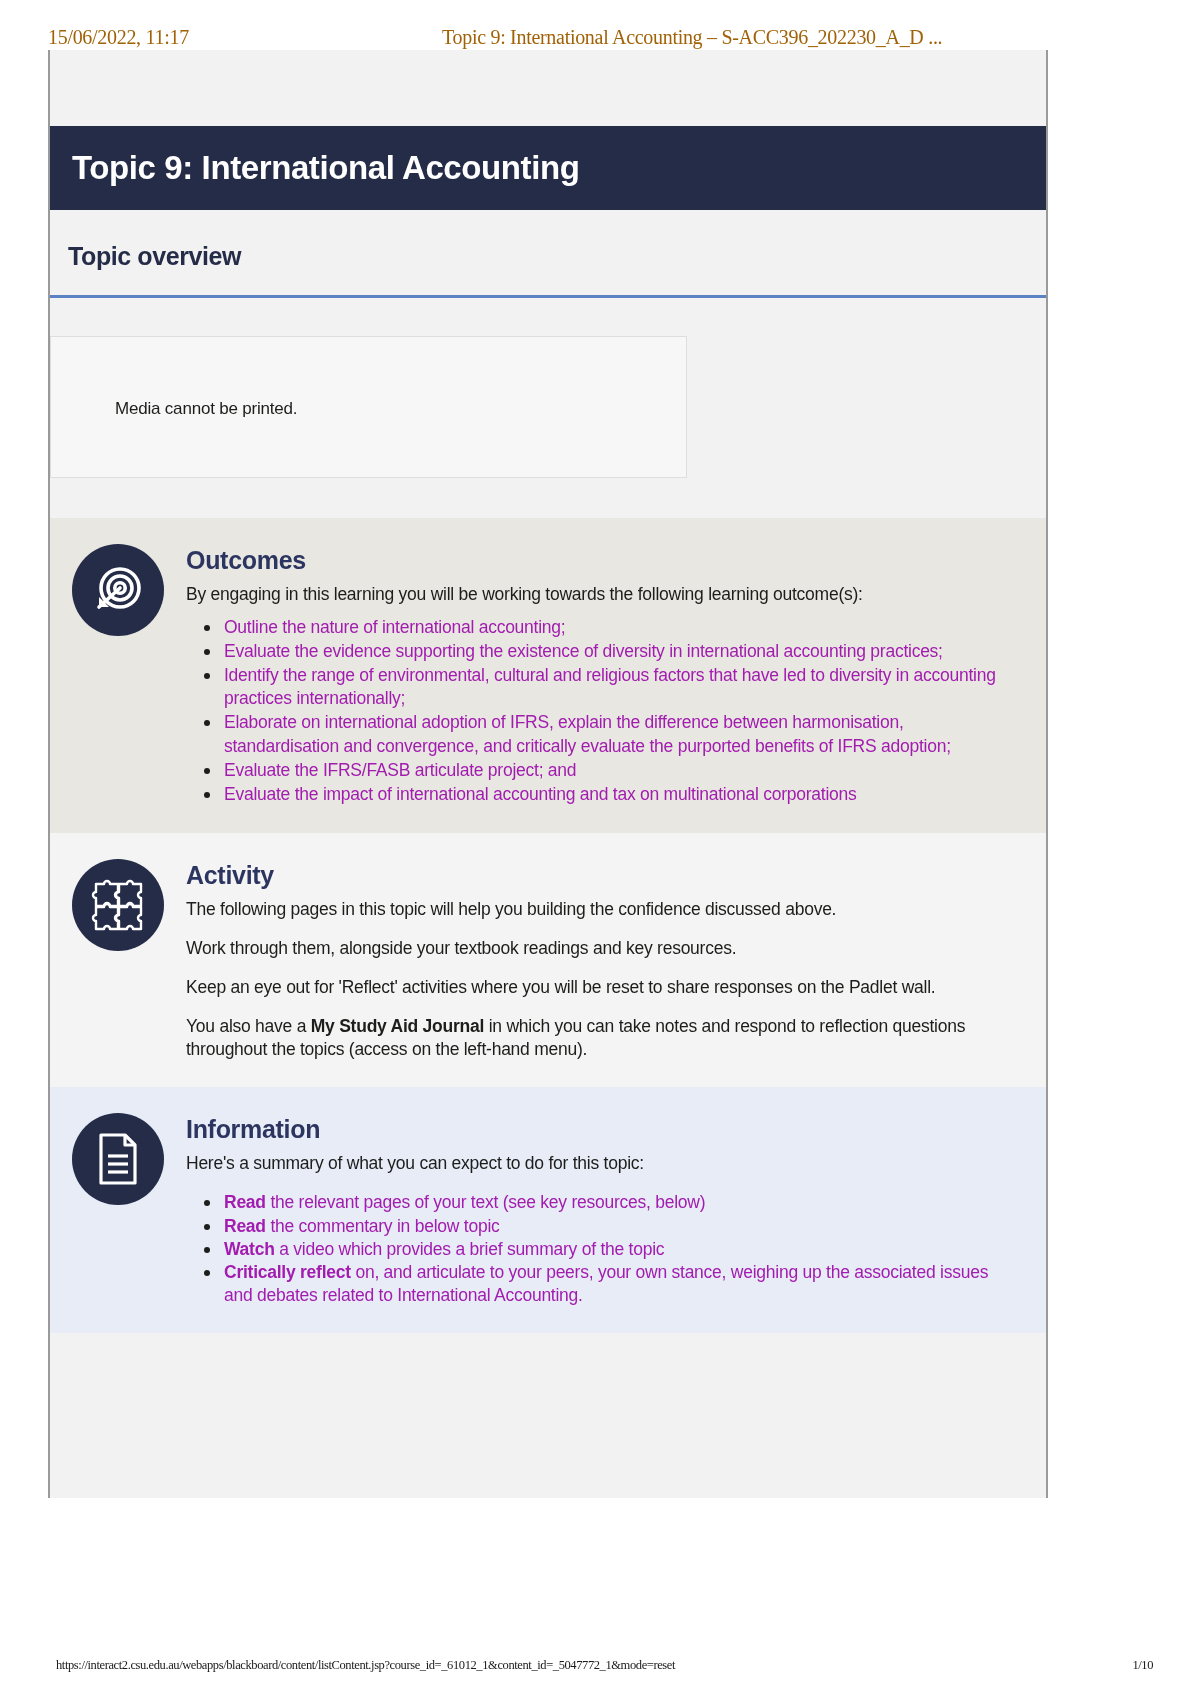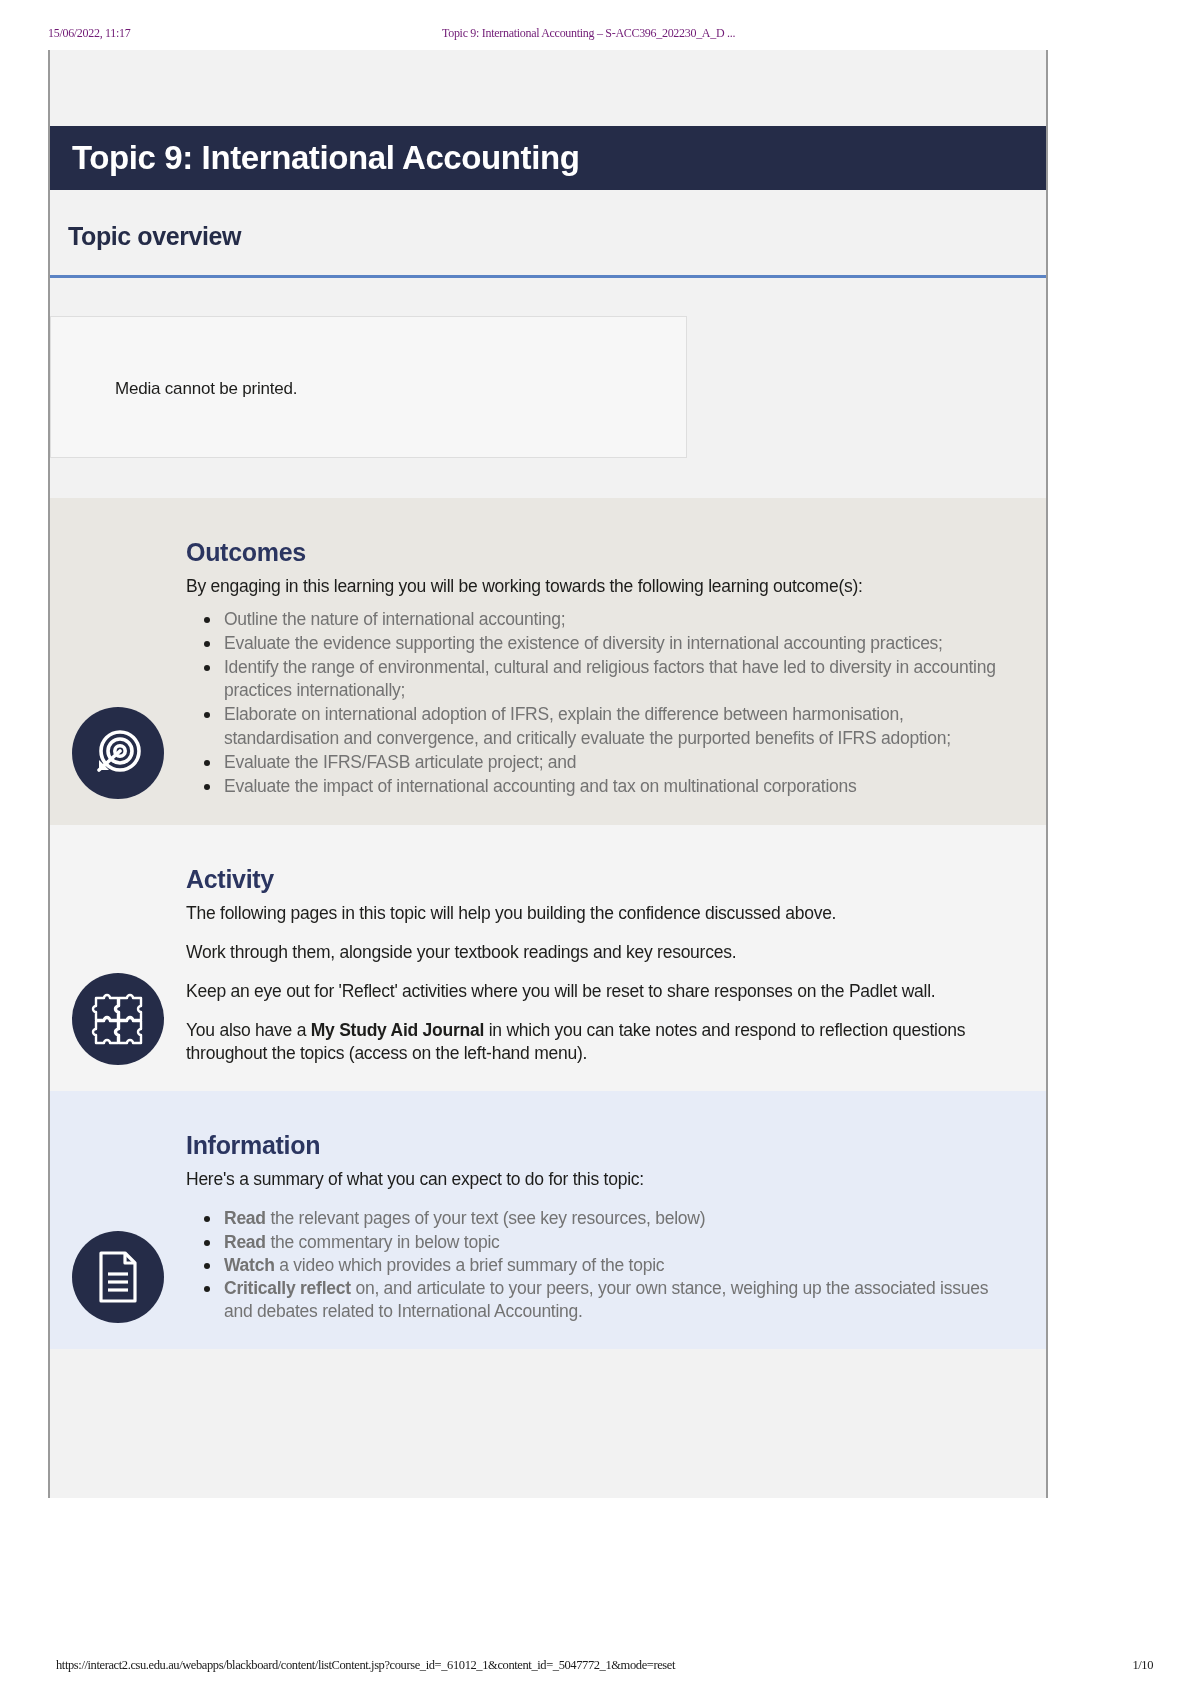--- a/index.html
+++ b/index.html
@@ -18,22 +18,22 @@
   }
 
   
   .print-header {
     position: absolute;
     top: 26px;
     left: 0;
     width: 1188px;
     height: 20px;
     font-family: "Liberation Serif", serif;
-    font-size: 12px;
-    color: #701a75;
+    font-size: 20px;
+    color: #a16207;
     letter-spacing: -0.3px;
   }
   .print-header .ph-date {
     position: absolute;
     left: 48px;
     top: 0;
     white-space: nowrap;
   }
   .print-header .ph-title {
     position: absolute;
@@ -88,21 +88,21 @@
 
   
   .top-strip {
     height: 76px;
     background: #f2f2f2;
   }
 
   
   .banner {
     background: #252c48;
-    height: 64px;
+    height: 84px;
     display: flex;
     align-items: center;
     padding: 0 0 0 22px;
   }
   .banner-title {
     color: #ffffff;
     font-size: 33px;
     font-weight: bold;
     letter-spacing: -0.4px;
     font-family: "Liberation Sans", sans-serif;
@@ -152,22 +152,21 @@
     position: relative;
     padding: 26px 30px 26px 0;
     min-height: 120px;
   }
   .callout.outcomes  { background: #e9e7e2; }
   .callout.activity  { background: #f4f4f4; }
   .callout.information { background: #e7ecf7; }
 
   .callout-row {
     display: flex;
-    align-items: flex-end;
-    margin-top: 12px;
+    align-items: flex-start;
   }
   .icon-circle {
     flex: 0 0 auto;
     width: 92px;
     height: 92px;
     border-radius: 50%;
     background: #252c48;
     margin-left: 22px;
     margin-right: 22px;
     display: flex;
@@ -201,21 +200,21 @@
     margin: 6px 0 0 0;
     padding-left: 38px;
     list-style: none;
   }
   .callout-body ul li {
     position: relative;
     font-size: 17.5px;
     line-height: 1.32;
     letter-spacing: -0.25px;
     margin-bottom: 1px;
-    color: #737373;
+    color: #a21caf;
   }
   .callout-body ul li::before {
     content: "";
     position: absolute;
     left: -20px;
     top: 9px;
     width: 6px;
     height: 6px;
     border-radius: 50%;
     background: #1d1d1b;

